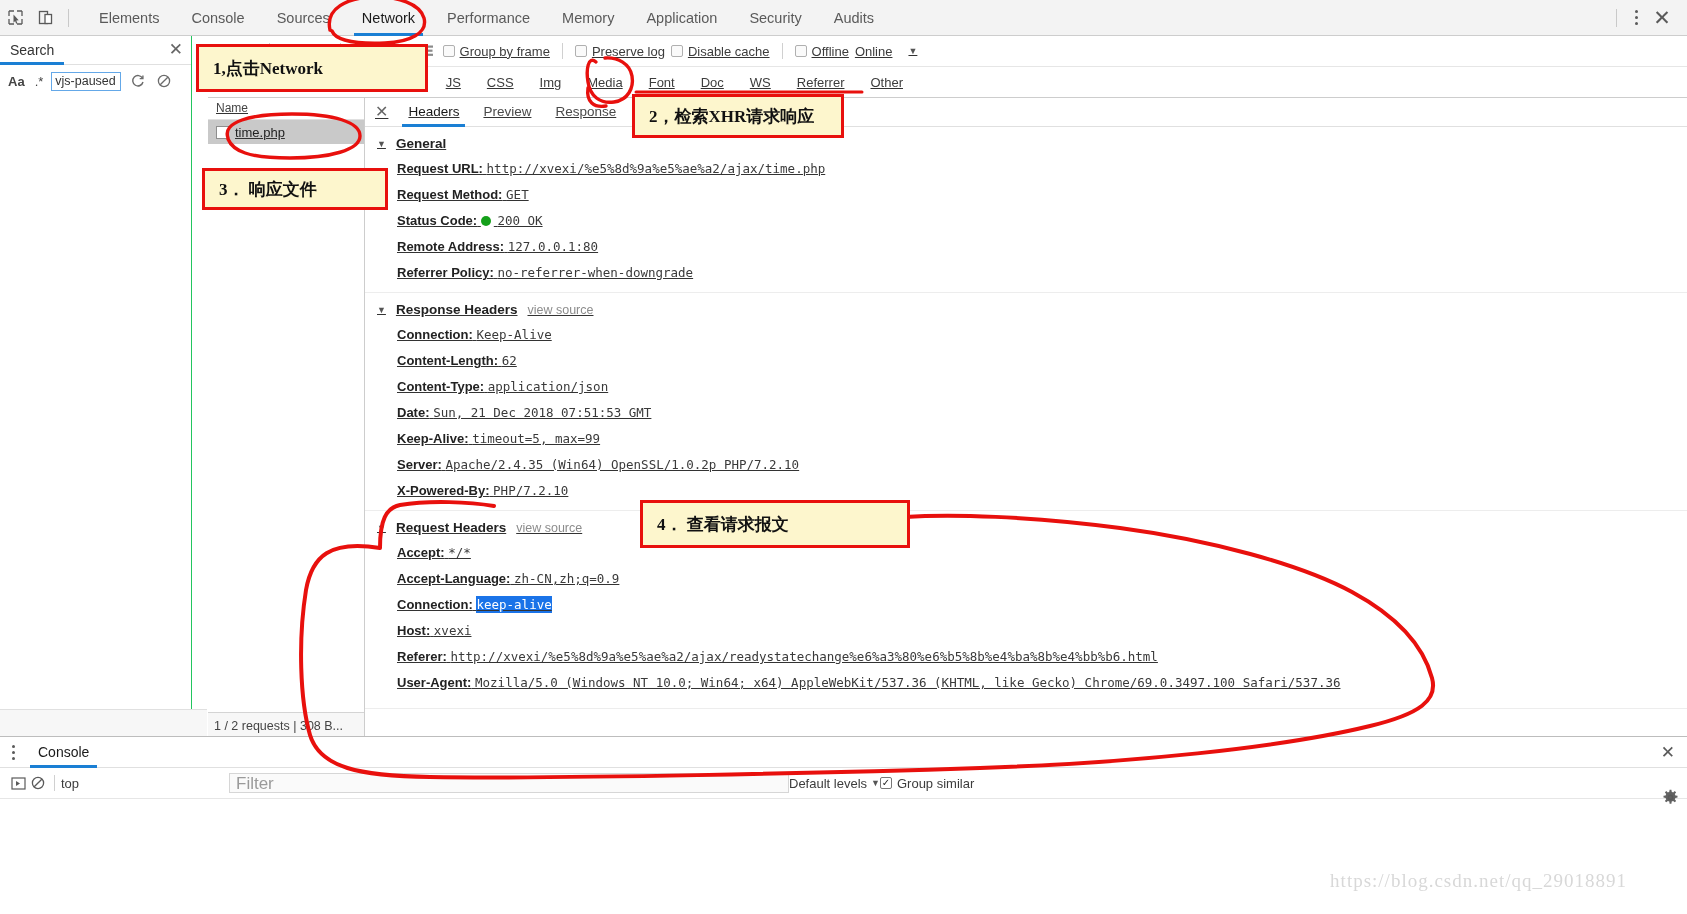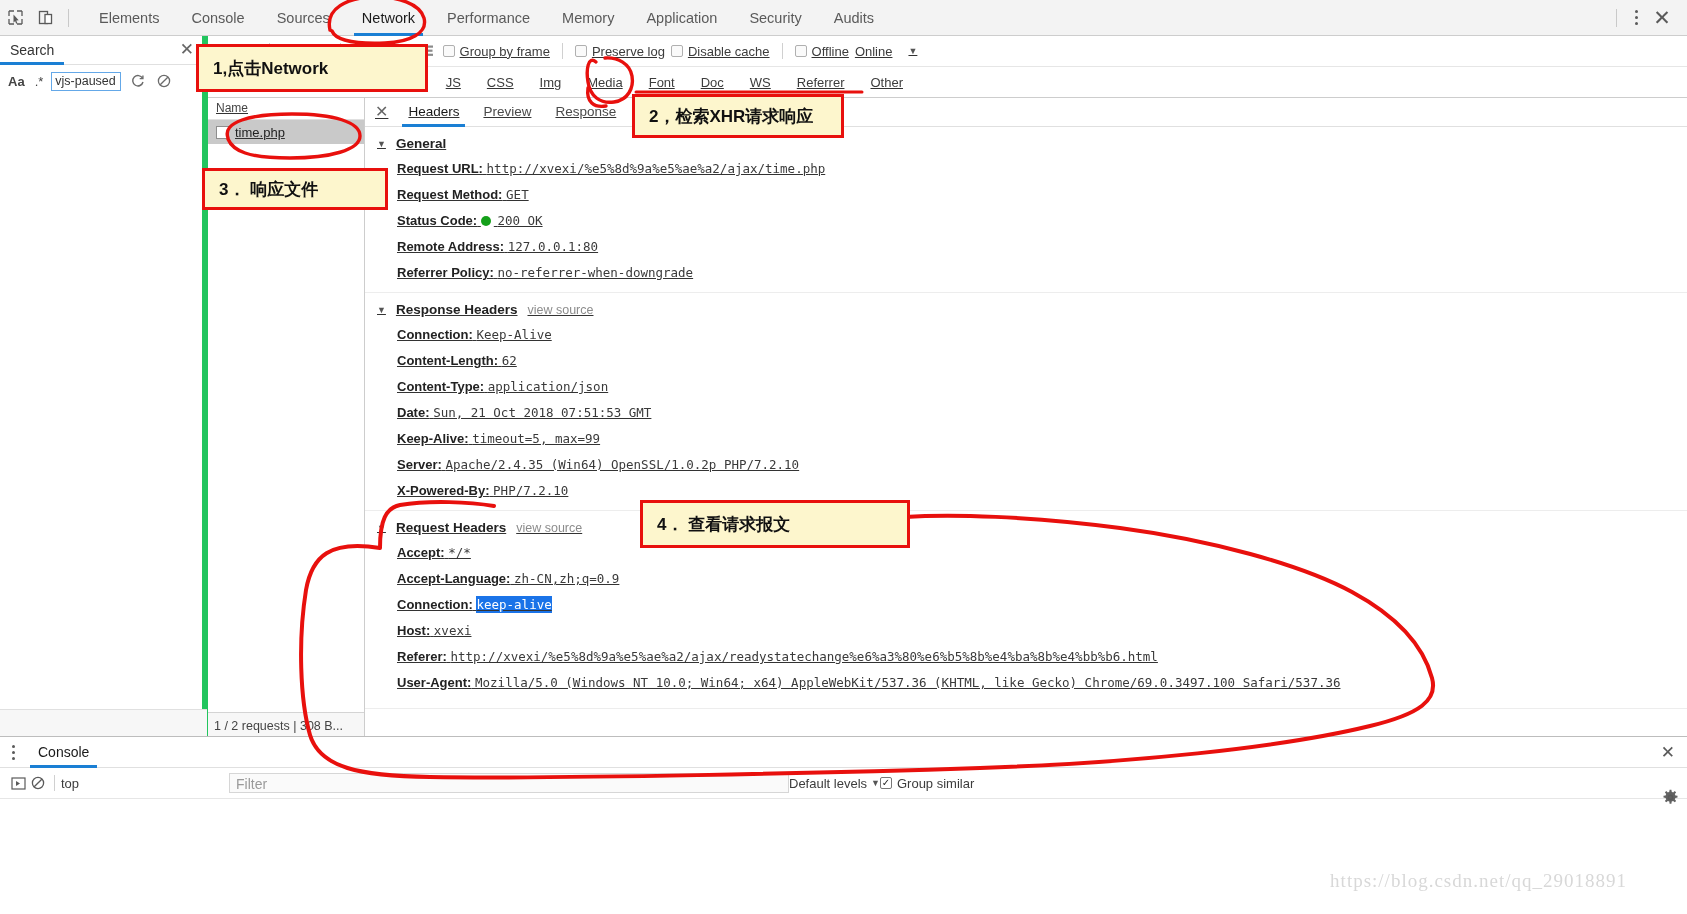--- a/index.html
+++ b/index.html
@@ -32,22 +32,22 @@
     content:"";position:absolute;left:8px;right:8px;bottom:0;height:3px;background:#1a7fd4;
   }
   .topbar-right{margin-left:auto;display:flex;align-items:center;padding-right:10px;}
   .dots-v{width:22px;display:flex;flex-direction:column;align-items:center;gap:3px;}
   .dots-v i{width:3px;height:3px;background:#5a5a5a;border-radius:50%;display:block;}
   .close-x{width:30px;height:30px;display:flex;align-items:center;justify-content:center;
            font-size:21px;color:#5a5a5a;line-height:1;}
 
   
   .search-pane{
-    position:absolute;left:0;top:36px;width:208px;height:700px;
-    background:#fff;border-right:6px solid #22c55e;box-sizing:border-box;
+    position:absolute;left:0;top:36px;width:192px;height:700px;
+    background:#fff;border-right:1px solid #22c55e;box-sizing:border-box;
   }
   .search-head{
     height:28px;display:flex;align-items:center;border-bottom:1px solid #e0e0e0;
     position:relative;
   }
   .search-tab{padding:0 10px;font-size:14px;color:#333;height:28px;line-height:28px;position:relative;}
   .search-tab:after{content:"";position:absolute;left:0;right:0;bottom:-1px;height:3px;background:#1a7fd4;}
   .search-close{position:absolute;right:8px;top:4px;font-size:17px;color:#666;line-height:20px;}
   .search-toolbar{height:32px;display:flex;align-items:center;padding:0 6px;gap:8px;}
   .st-btn{font-size:13px;color:#444;font-weight:bold;padding:0 2px;}
@@ -146,21 +146,21 @@
   .drawer-close{margin-left:auto;padding-right:12px;font-size:17px;color:#5a5a5a;}
   .console-toolbar{
     height:30px;display:flex;align-items:center;padding-left:8px;
     border-bottom:1px solid #e6e6e6;font-size:13px;color:#3c3c3c;
   }
   .ctx-select{
     display:flex;align-items:center;width:160px;justify-content:space-between;padding-right:8px;
   }
   .filter-box{
     flex:0 0 560px;height:20px;border:1px solid #d6d6d6;background:#fafafa;
-    font-size:14px;color:#9a9a9a;padding:1px 6px;box-sizing:border-box;line-height:18px;
+    font-size:17px;color:#9a9a9a;padding:1px 6px;box-sizing:border-box;line-height:18px;
   }
   .lvl{display:flex;align-items:center;gap:4px;}
   .cbx-checked{
     width:12px;height:12px;border:1px solid #777;background:#fff;display:inline-flex;
     align-items:center;justify-content:center;font-size:10px;color:#222;box-sizing:border-box;
     border-radius:2px;line-height:1;
   }
   .console-body{height:110px;background:#fff;}
   .gear{position:absolute;right:8px;top:52px;color:#5a5a5a;}
 
@@ -170,21 +170,21 @@
     font-size:19px;color:#d8d8d8;letter-spacing:1px;white-space:nowrap;
     pointer-events:none;
   }
 
   
   .anno-svg{position:absolute;left:0;top:0;width:1687px;height:914px;pointer-events:none;}
   .callout{
     position:absolute;background:#fdf6cd;border:3px solid #e8100d;
     display:flex;align-items:center;padding:0 14px;box-sizing:border-box;
     font-size:17px;font-weight:bold;color:#111;white-space:nowrap;
-    font-family:Liberation Sans, sans-serif;
+    font-family:Liberation Serif, serif;
   }
   #callout-1{left:196px;top:44px;width:232px;height:48px;}
   #callout-2{left:632px;top:94px;width:212px;height:44px;}
   #callout-3{left:202px;top:168px;width:186px;height:42px;}
   #callout-4{left:640px;top:500px;width:270px;height:48px;}
 </style>
 </head>
 <body>
 
 <div class="root">
@@ -391,21 +391,21 @@
           <div class="hrow">
             <span class="hk">Content-Length:</span>
             <span class="hv">62</span>
           </div>
           <div class="hrow">
             <span class="hk">Content-Type:</span>
             <span class="hv">application/json</span>
           </div>
           <div class="hrow">
             <span class="hk">Date:</span>
-            <span class="hv">Sun, 21 Oct 2018 07:51:53 GMT</span>
+            <span class="hv">Sun, 21 Dec 2018 07:51:53 GMT</span>
           </div>
           <div class="hrow">
             <span class="hk">Keep-Alive:</span>
             <span class="hv">timeout=5, max=99</span>
           </div>
           <div class="hrow">
             <span class="hk">Server:</span>
             <span class="hv">Apache/2.4.35 (Win64) OpenSSL/1.0.2p PHP/7.2.10</span>
           </div>
           <div class="hrow" style="padding-bottom:9px;">

